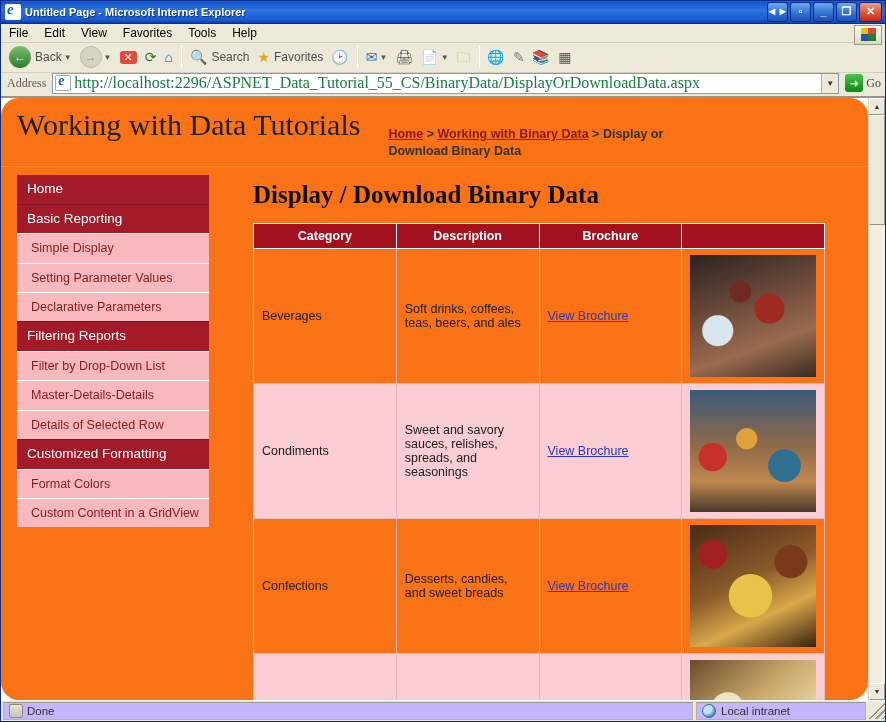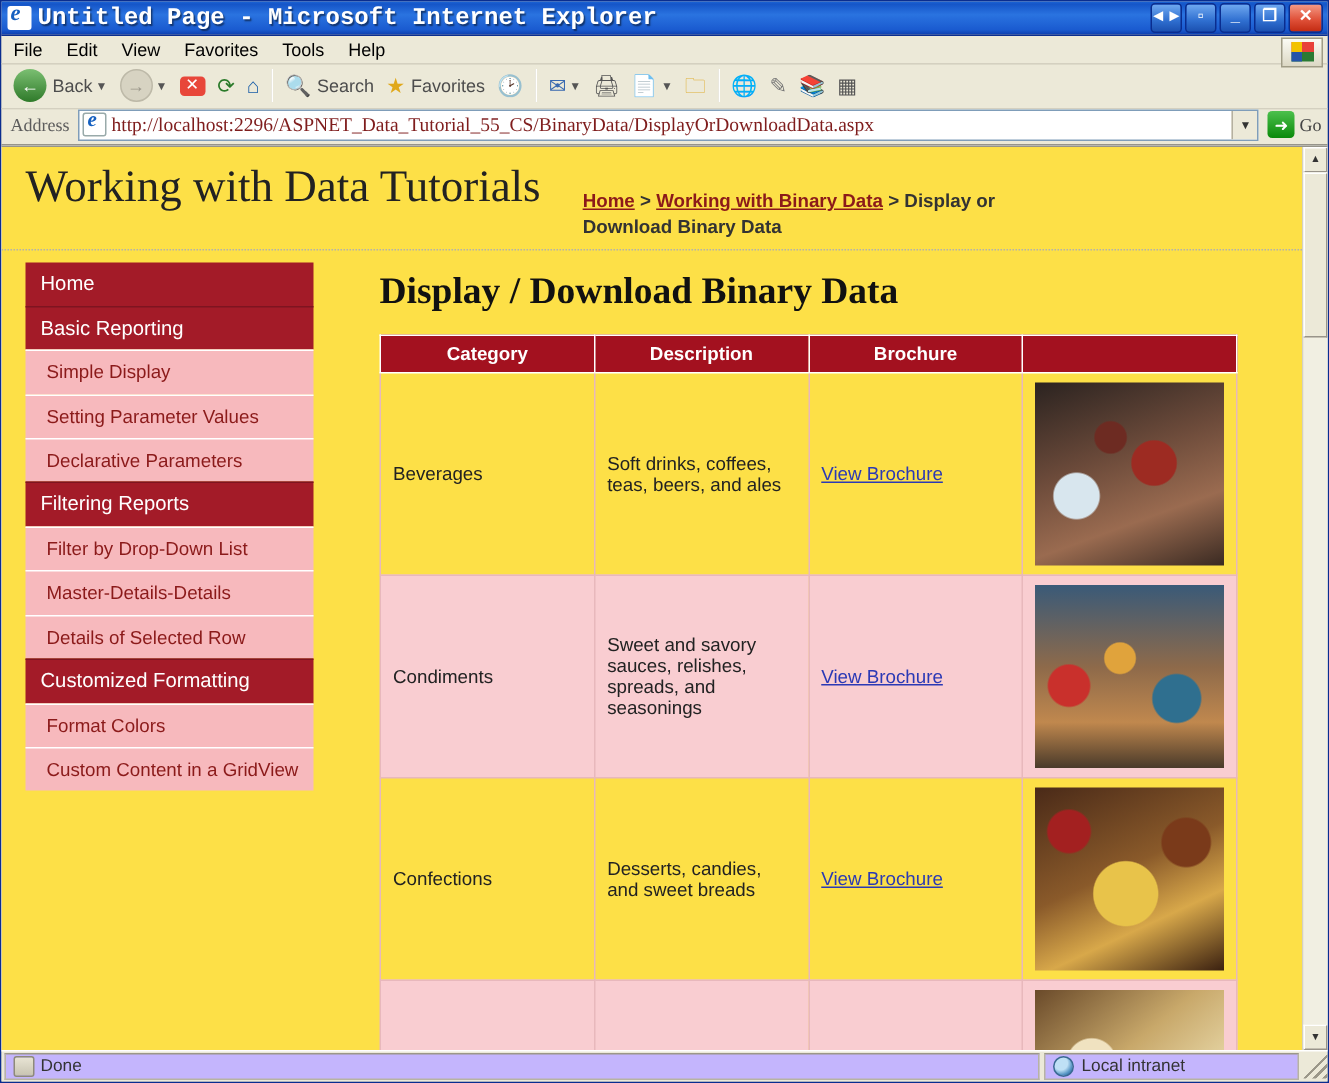--- a/index.html
+++ b/index.html
@@ -35,24 +35,23 @@
     flex: 0 0 auto;
   }
   #titlebar .ie-logo::before {
     content: "e";
     position: absolute; left: 2px; top: -3px;
     font-family: "Liberation Serif", serif;
     font-style: italic; font-weight: bold;
     font-size: 15px; color: #1560c0;
   }
   #titlebar .title-text {
-    font-size: 16px; font-weight: bold;
+    font-size: 11px; font-weight: bold;
     text-shadow: 1px 1px 1px rgba(0,0,0,.5);
     white-space: nowrap;
-    font-family: Liberation Mono, monospace;
   }
   #titlebar .tb-spacer { flex: 1 1 auto; }
   .tbtn {
     width: 21px; height: 20px;
     margin-left: 2px;
     border: 1px solid #0a2d8f;
     border-radius: 3px;
     background: linear-gradient(to bottom, #6fa8f0, #2f6fd0 60%, #1b50b0);
     color: #fff;
     font-size: 11px; font-weight: bold;
@@ -142,21 +141,21 @@
   #addr-field .page-ico {
     width: 16px; height: 16px; flex: 0 0 auto;
     background: #fff; border: 1px solid #9aa; border-radius: 2px;
     position: relative; margin-right: 3px;
   }
   #addr-field .page-ico::before {
     content: "e"; position: absolute; left: 2px; top: -3px;
     font-family: "Liberation Serif", serif;
     font-style: italic; font-weight: bold; font-size: 14px; color: #1560c0;
   }
-  #addr-field .url { font-size: 13px; color: #7f1d1d; white-space: nowrap; }
+  #addr-field .url { font-size: 16px; color: #15803d; white-space: nowrap; }
   #addr-field .drop {
     margin-left: auto; width: 17px; height: 19px;
     background: #ece9d8; border-left: 1px solid #b5b0a0;
     display: flex; align-items: center; justify-content: center;
     font-size: 8px; color: #333;
   }
   #go-btn {
     display: flex; align-items: center;
     margin-left: 6px; font-size: 12px; color: #444;
   }
@@ -170,23 +169,24 @@
   #content-wrap {
     flex: 1 1 auto;
     display: flex;
     background: #fff;
     border-top: 1px solid #96948a;
     overflow: hidden;
     position: relative;
   }
   #page {
     flex: 1 1 auto;
-    background: #fde047;
+    background: #f97316;
     overflow: hidden;
     position: relative;
+    border-radius: 18px;
   }
   #page-head {
     display: flex; align-items: flex-start;
     padding: 10px 14px 6px 16px;
     border-bottom: 1px dotted #b0b0b0;
   }
   #site-title {
     font-family: "Liberation Serif", serif;
     font-size: 30px; color: #222; font-weight: normal;
     white-space: nowrap;

